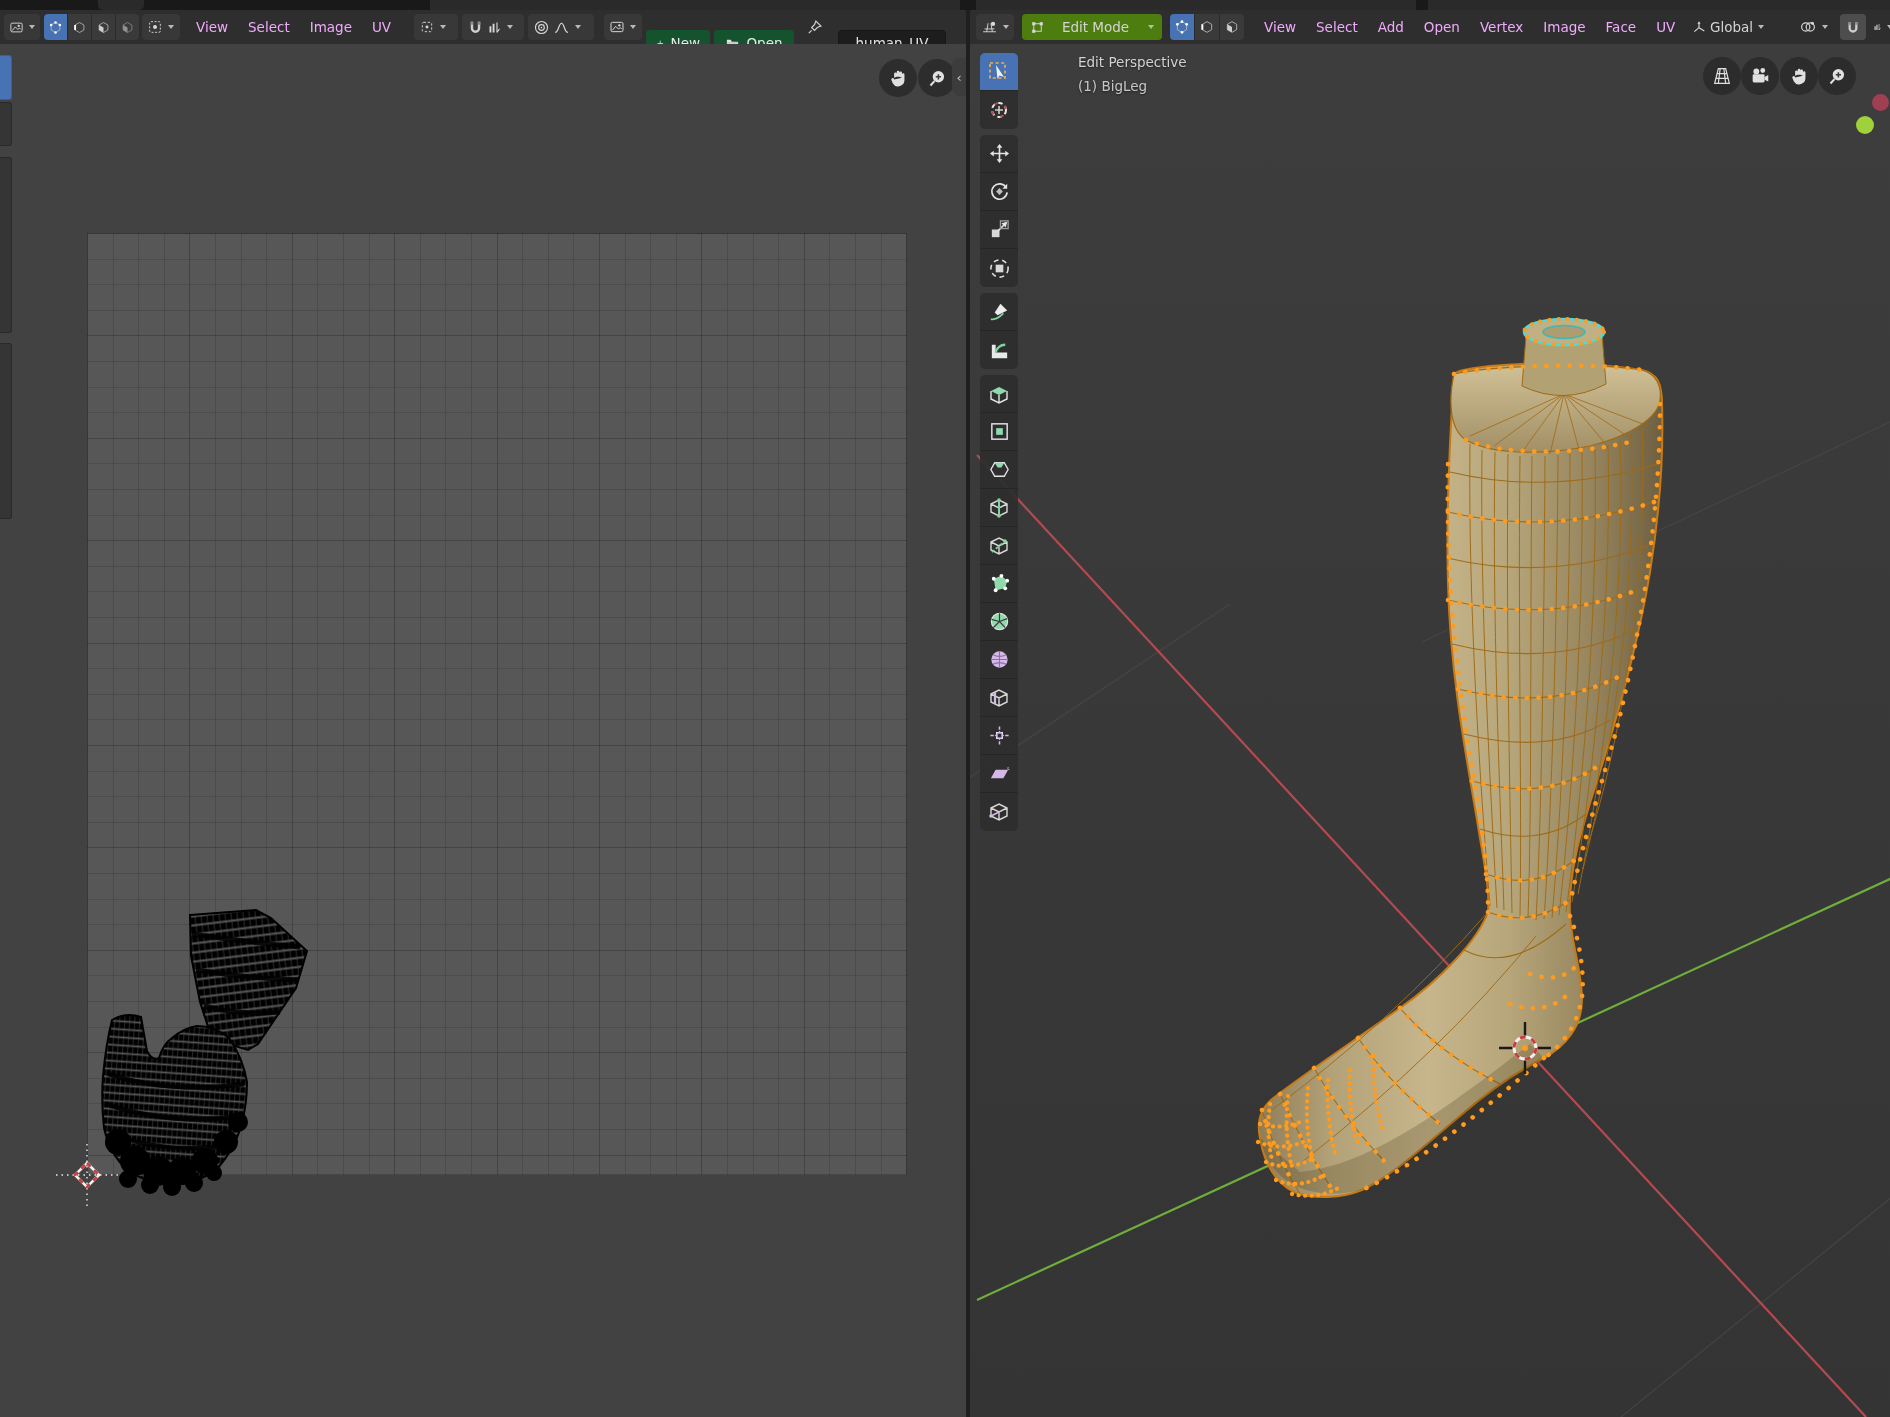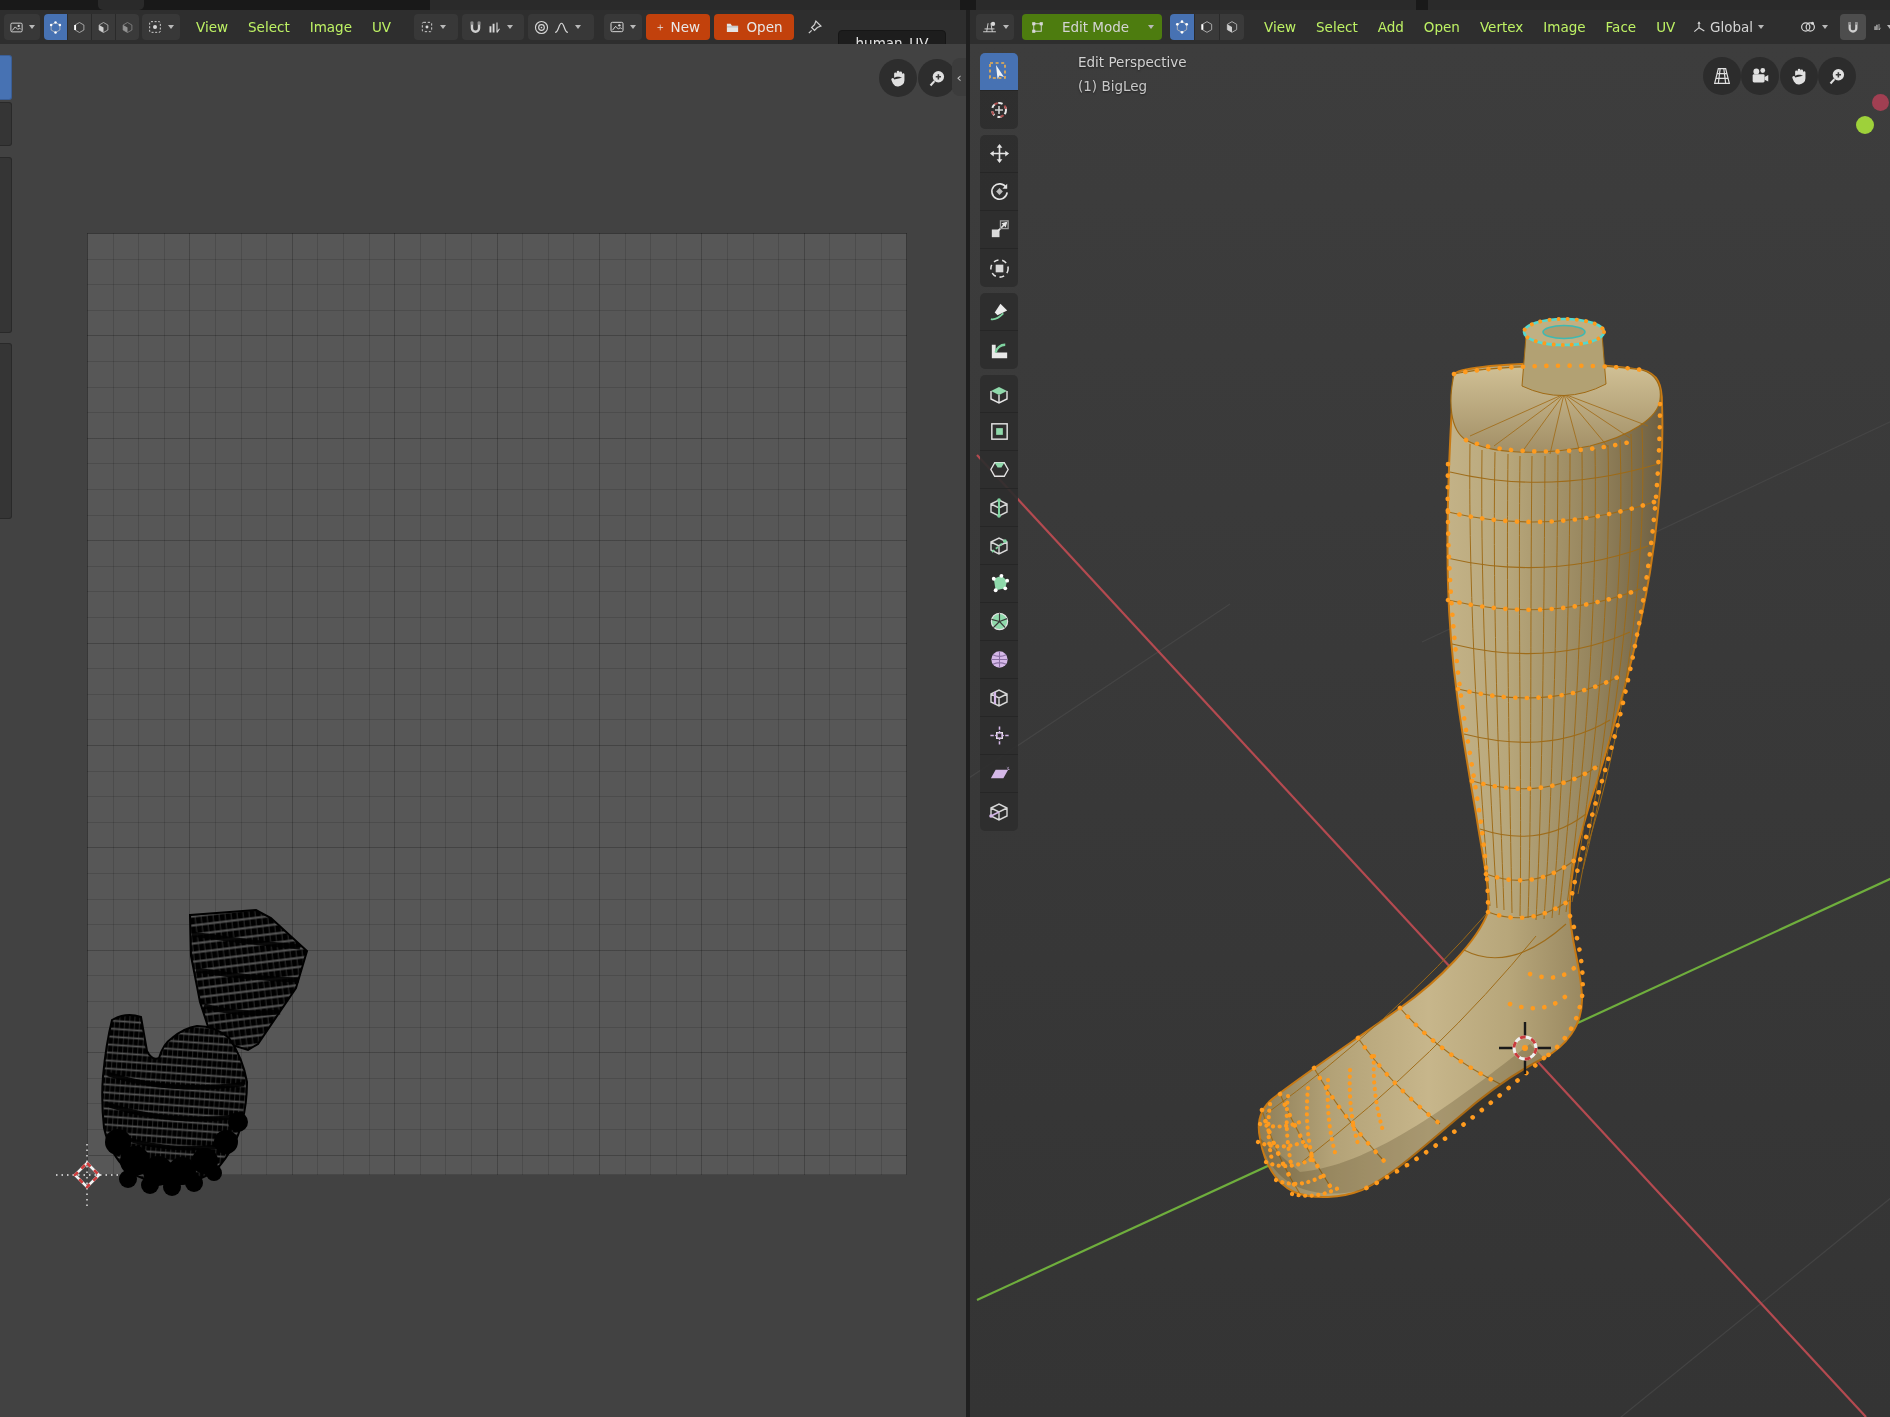--- a/index.html
+++ b/index.html
@@ -14,31 +14,31 @@
   #panel-left{left:0;top:10px;width:966px;height:1407px;background:#424242;}
   #panel-right{left:970px;top:10px;width:920px;height:1407px;background:#3a3a3a;}
   #divider{left:966px;top:10px;width:4px;height:1407px;background:#1f1f1f;}
   
   .hdr{position:absolute;left:0;top:0;right:0;height:34px;background:#2e2e2e;border-bottom:1px solid #232323;}
   .hbtn{position:absolute;top:4px;height:26px;display:flex;align-items:center;gap:3px;
         background:#383838;border-radius:4px;padding:0 5px;box-sizing:border-box;}
   .hbtn.dark{background:#4d7c0f;}
   .hbtn.flat{background:transparent;}
   .menu-row{position:absolute;top:0;height:34px;display:flex;align-items:center;}
-  .menu-item{padding:0 10px;height:34px;display:flex;align-items:center;color:#bef264;cursor:default;}
+  .menu-item{padding:0 10px;height:34px;display:flex;align-items:center;color:#f0abfc;cursor:default;}
   .caret{width:0;height:0;border-left:3.5px solid transparent;border-right:3.5px solid transparent;
          border-top:4.5px solid #b9b9b9;margin-left:2px;}
   .btn-grp{position:absolute;top:4px;height:26px;display:flex;background:#2a2a2a;border-radius:4px;overflow:hidden;}
   .seg{width:23px;height:26px;display:flex;align-items:center;justify-content:center;background:#3a3a3a;
        border-right:1px solid #2a2a2a;}
   .seg:last-child{border-right:none;}
   .seg.active{background:#4772b3;}
   .txtfield{position:absolute;top:20px;height:26px;background:#1d1d1d;border:1px solid #161616;border-radius:4px;
             color:#e3e3e3;display:flex;align-items:center;justify-content:center;box-sizing:border-box;}
-  .pushbtn{position:absolute;top:4px;height:26px;background:#c2410c;border-radius:4px;color:#e8e8e8;
+  .pushbtn{position:absolute;top:20px;height:26px;background:#14532d;border-radius:4px;color:#e8e8e8;
            display:flex;align-items:center;justify-content:center;gap:6px;padding:0 10px;box-sizing:border-box;}
   .ic{display:block;}
   
   #uv-area{position:absolute;left:0;top:34px;right:0;bottom:0;background:#424242;overflow:hidden;}
   #uv-grid{position:absolute;left:87px;top:189px;width:820px;height:942px;background:#575757;
     background-image:
       repeating-linear-gradient(to right, rgba(0,0,0,.10) 0 1px, transparent 1px 102.4px),
       repeating-linear-gradient(to bottom, rgba(0,0,0,.10) 0 1px, transparent 1px 102.4px),
       repeating-linear-gradient(to right, rgba(0,0,0,.13) 0 1px, transparent 1px 25.6px),
       repeating-linear-gradient(to bottom, rgba(0,0,0,.13) 0 1px, transparent 1px 25.6px);

